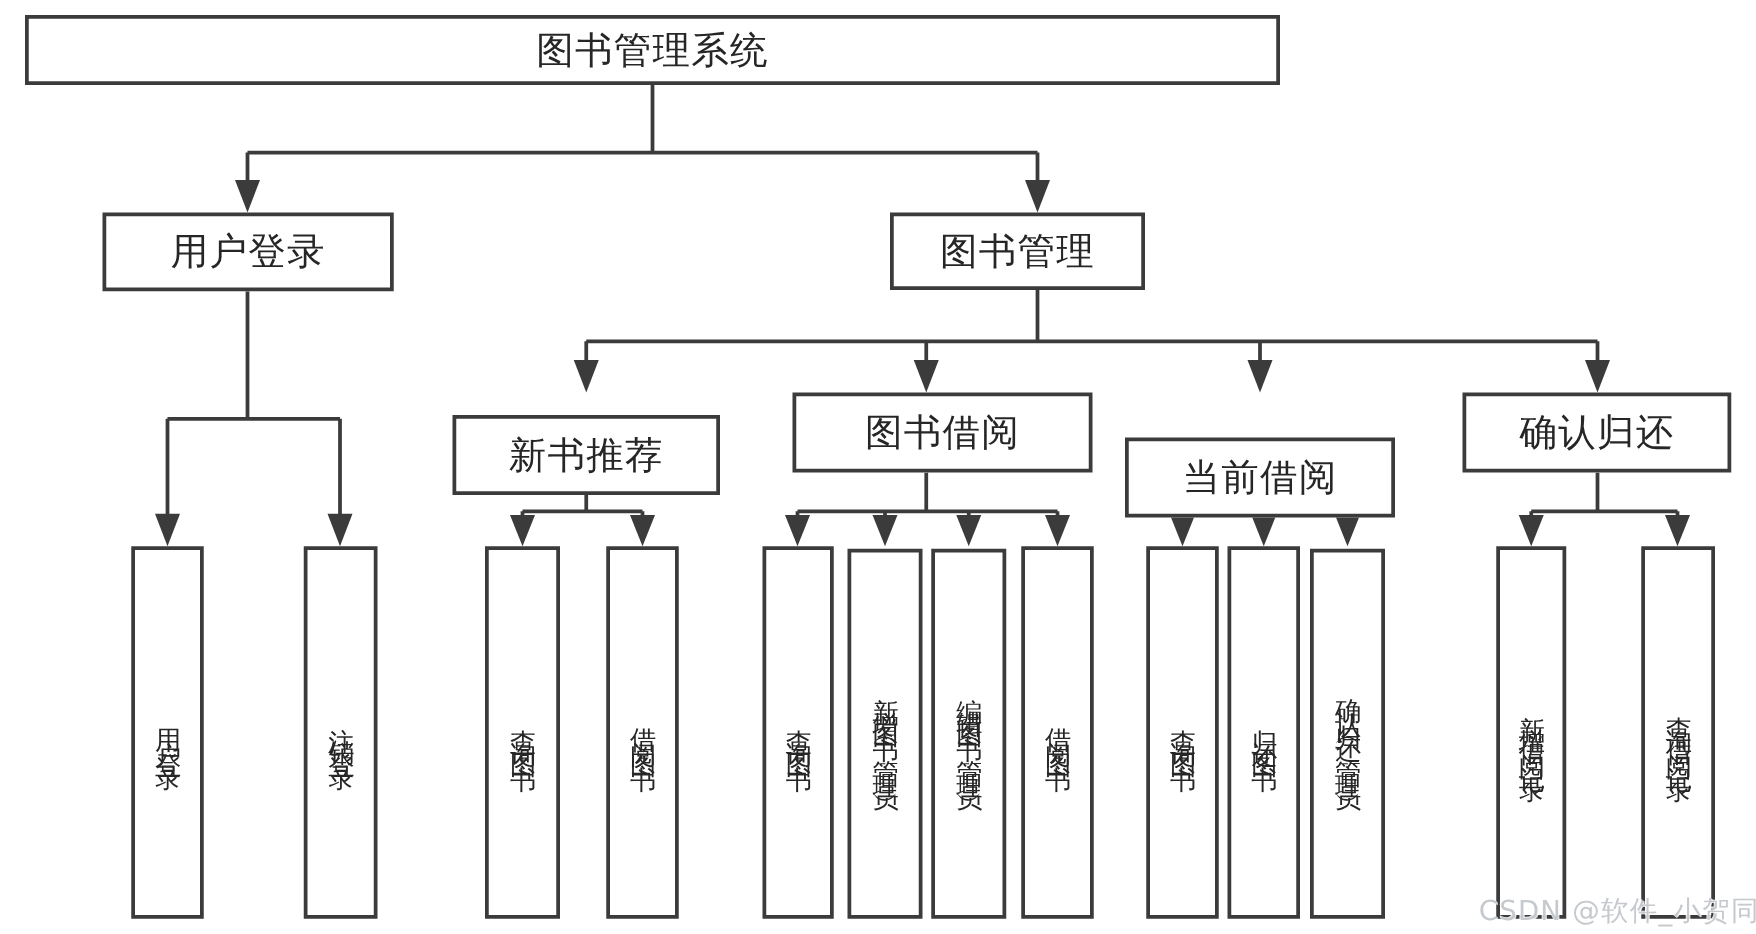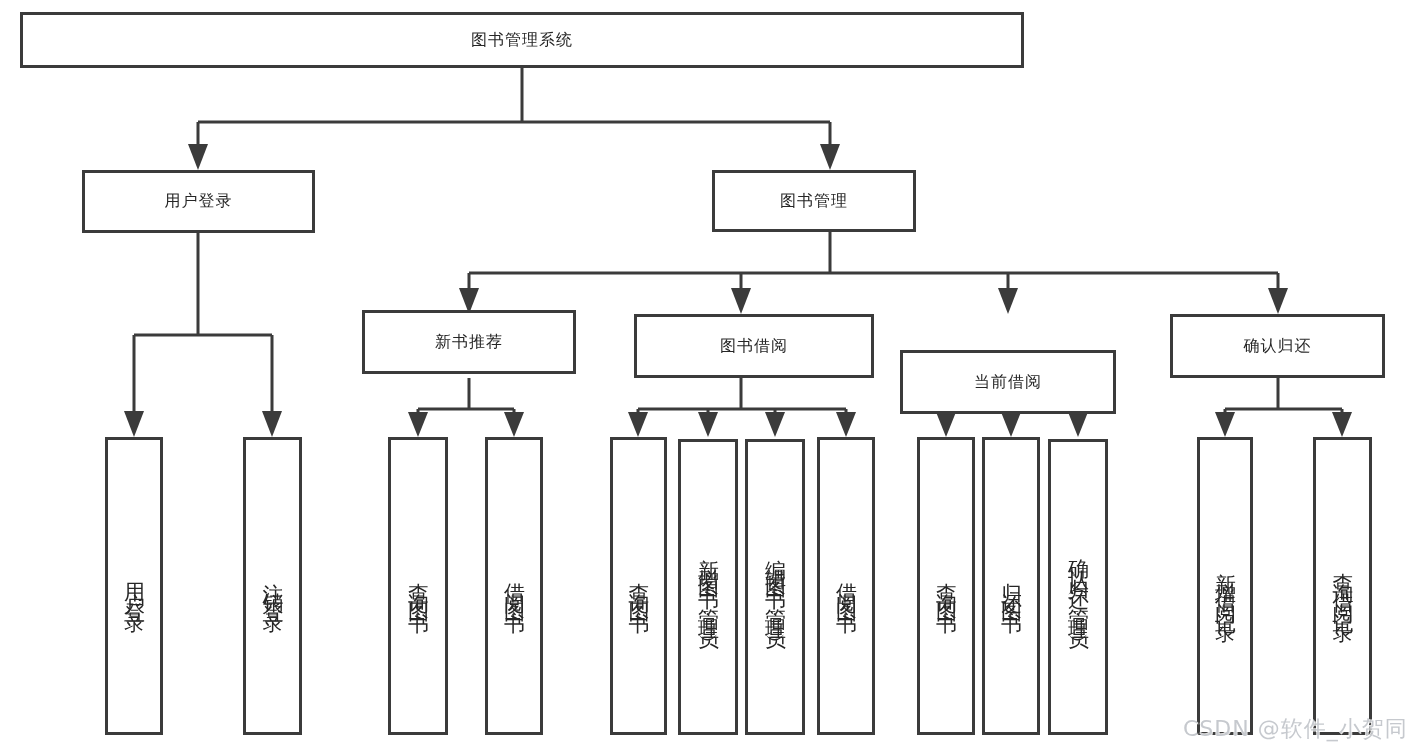--- a/index.html
+++ b/index.html
@@ -22,21 +22,21 @@
   .node{
     position:absolute;
     background:#fff;
     border:3px solid var(--line);
     display:flex;
     align-items:center;
     justify-content:center;
     z-index:2;
   }
   .hbox span{
-    font-size:16px;
+    font-size:30px;
     color:var(--text);
     letter-spacing:1px;
     white-space:nowrap;
     text-align:right;
   }
   .vbox span{
     writing-mode:vertical-rl;
     text-orientation:mixed;
     font-size:21px;
     letter-spacing:10px;
@@ -101,21 +101,21 @@
     <span>图书管理系统</span>
   </div>
 
   <div class="node hbox" style="left:82px;top:170px;width:233px;height:63px;">
     <span>用户登录</span>
   </div>
   <div class="node hbox" style="left:712px;top:170px;width:204px;height:62px;">
     <span>图书管理</span>
   </div>
 
-  <div class="node hbox" style="left:362px;top:310px;width:214px;height:64px;">
+  <div class="node hbox" style="left:362px;top:332px;width:214px;height:64px;">
     <span>新书推荐</span>
   </div>
   <div class="node hbox" style="left:634px;top:314px;width:240px;height:64px;">
     <span>图书借阅</span>
   </div>
   <div class="node hbox" style="left:900px;top:314px;width:216px;height:64px;margin-top:36px;">
     <span>当前借阅</span>
   </div>
   <div class="node hbox" style="left:1170px;top:314px;width:215px;height:64px;">
     <span>确认归还</span>

